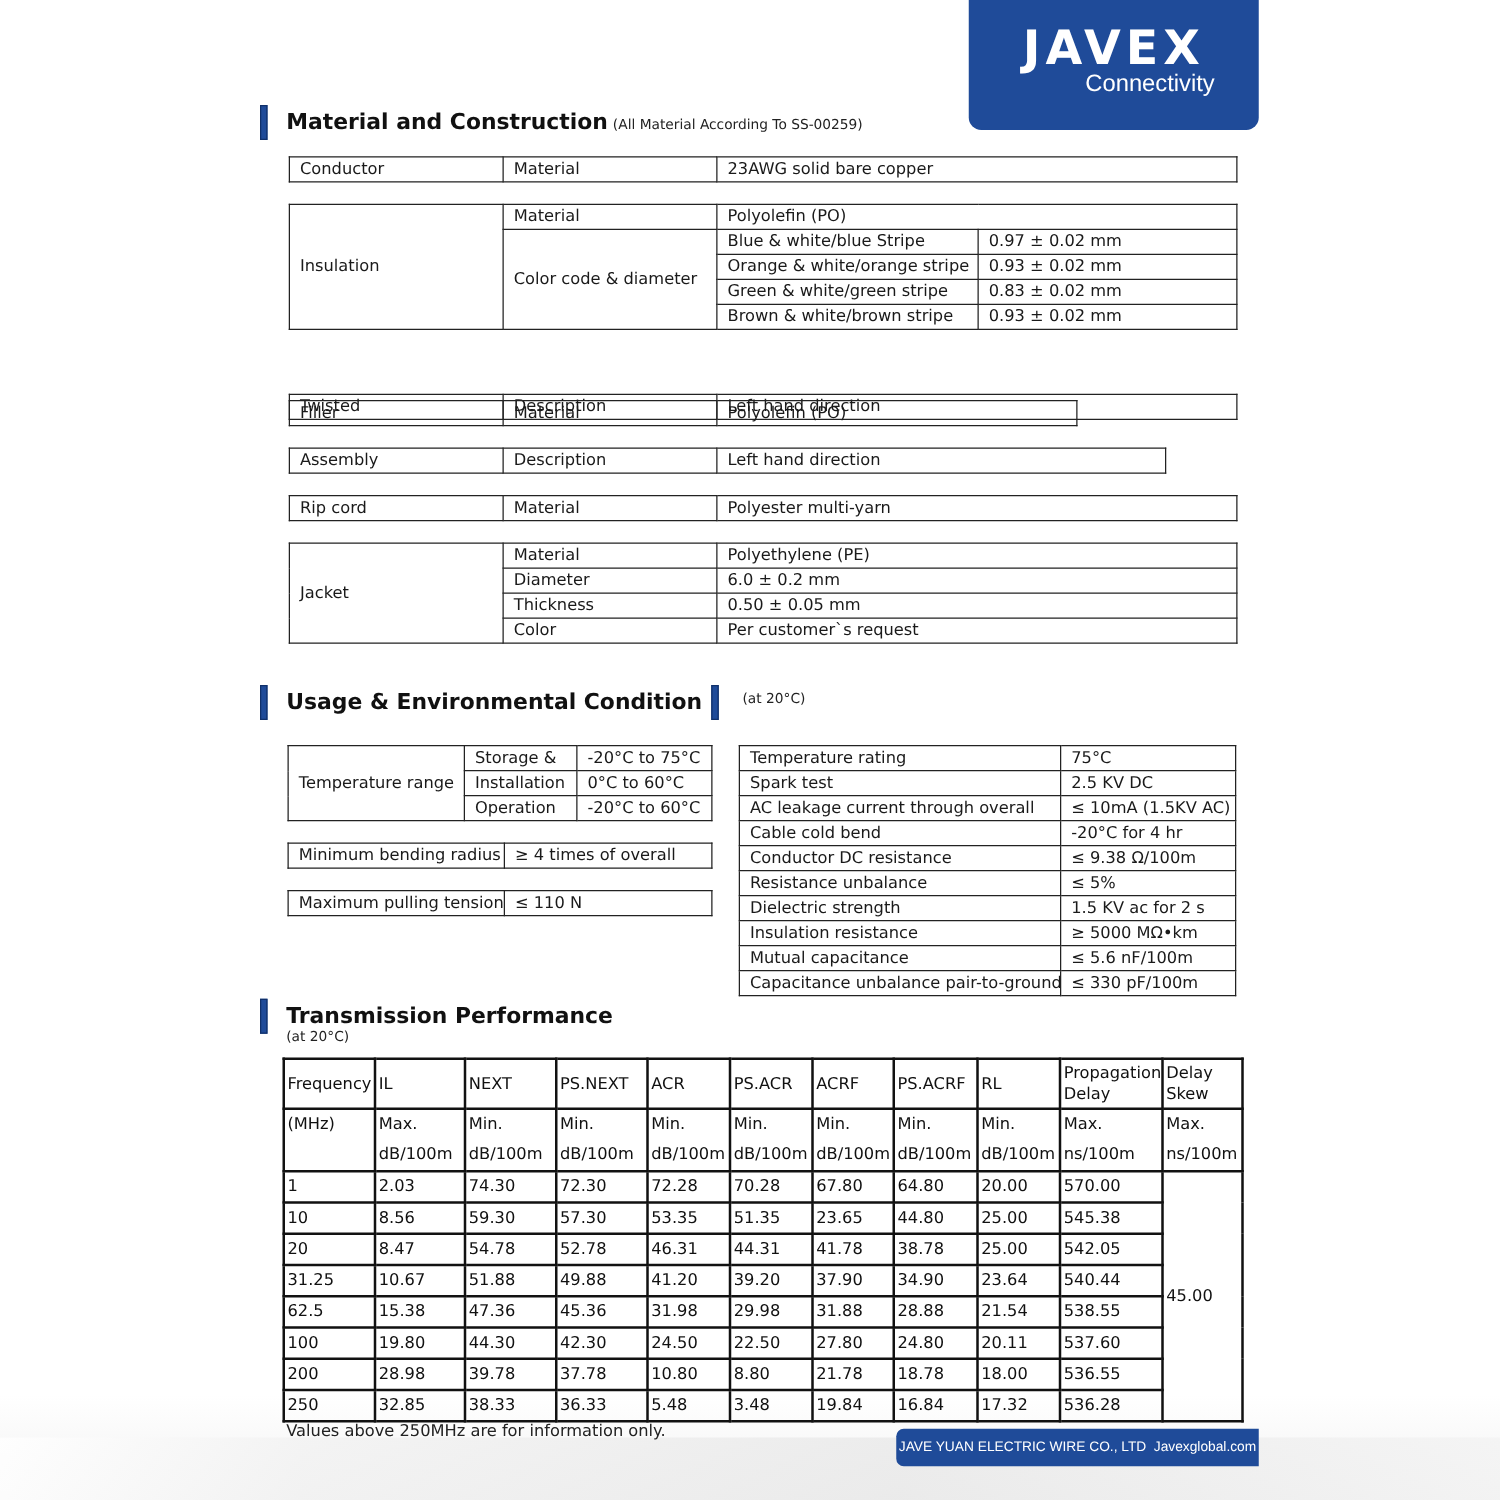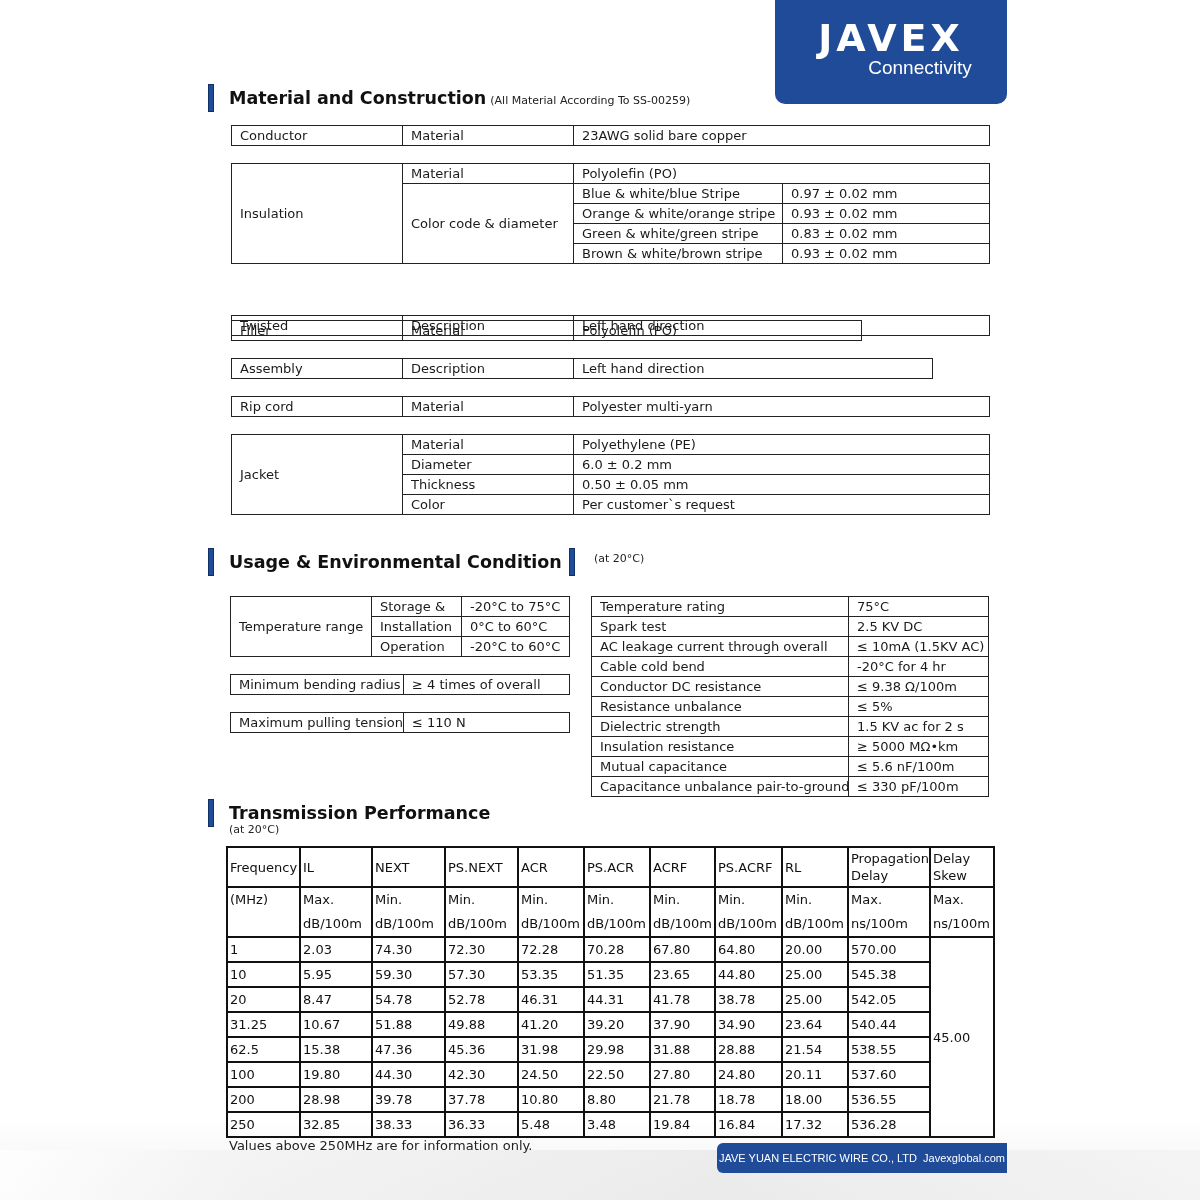--- a/index.html
+++ b/index.html
@@ -395,21 +395,21 @@
           <td>72.28</td>
           <td>70.28</td>
           <td>67.80</td>
           <td>64.80</td>
           <td>20.00</td>
           <td>570.00</td>
           <td rowspan="8">45.00</td>
         </tr>
         <tr class="r">
           <td>10</td>
-          <td>5.95</td>
+          <td>8.56</td>
           <td>59.30</td>
           <td>57.30</td>
           <td>53.35</td>
           <td>51.35</td>
           <td>23.65</td>
           <td>44.80</td>
           <td>25.00</td>
           <td>545.38</td>
         </tr>
         <tr class="r">

